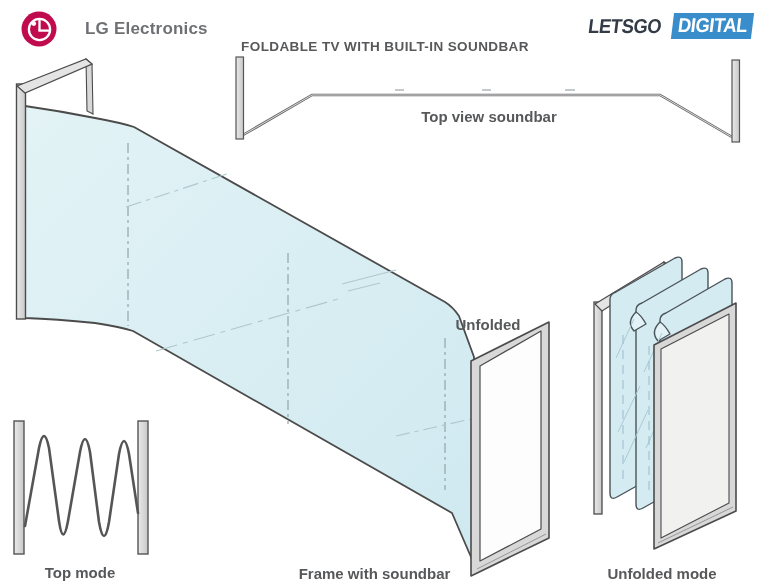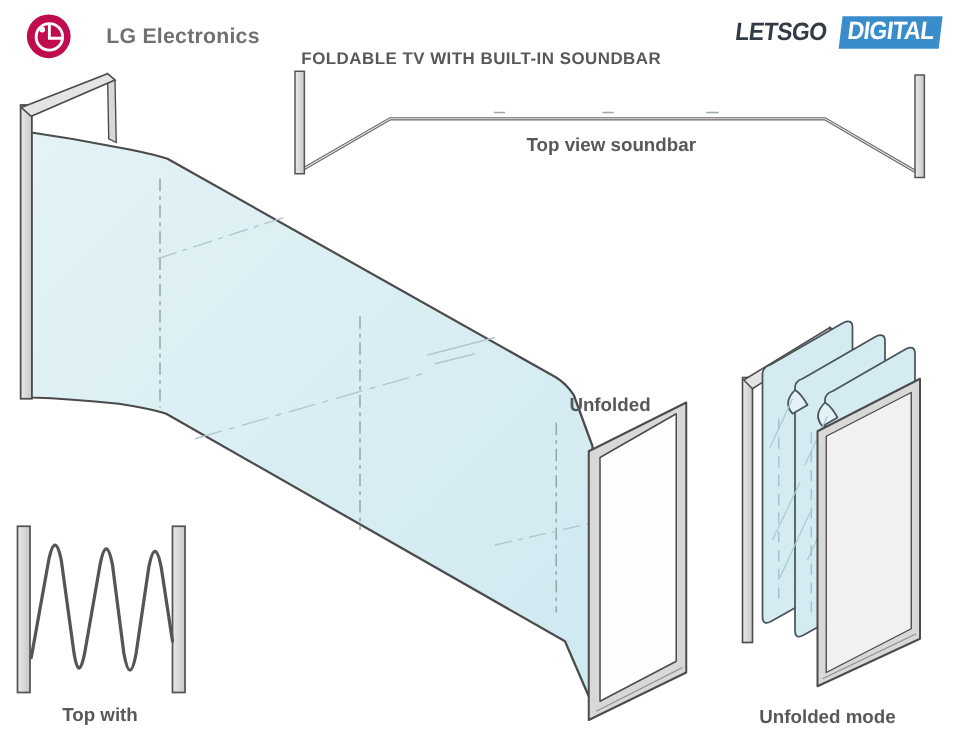--- a/index.html
+++ b/index.html
@@ -155,15 +155,16 @@
       </g>
 
       <polygon points="654,345 736,303 736,511 654,549" fill="#D8D8D8" stroke="#4B4B4B" stroke-width="1.6" stroke-linejoin="round"></polygon>
       <polygon points="661,349 729,314 729,503 661,538" fill="#F1F1EF" stroke="#4B4B4B" stroke-width="1.1" stroke-linejoin="round"></polygon>
       <line x1="658" y1="543" x2="733" y2="507" stroke="#8F8F8F" stroke-width="0.9"></line>
     </g>
   </svg>
 
   <div class="label" style="left:379px;top:108px;width:220px;">Top view soundbar</div>
   <div class="label" style="left:428px;top:284px;width:120px;margin-top:32px;">Unfolded</div>
-  <div class="label" style="left:20px;top:564px;width:120px;">Top with</div>
+  <div class="label" style="left:20px;top:564px;width:120px;">Top mode</div>
+  <div class="label" style="left:272px;top:565px;width:205px;">Frame with soundbar</div>
   <div class="label" style="left:592px;top:565px;width:140px;">Unfolded mode</div>
 </div>
 
 </body></html>

